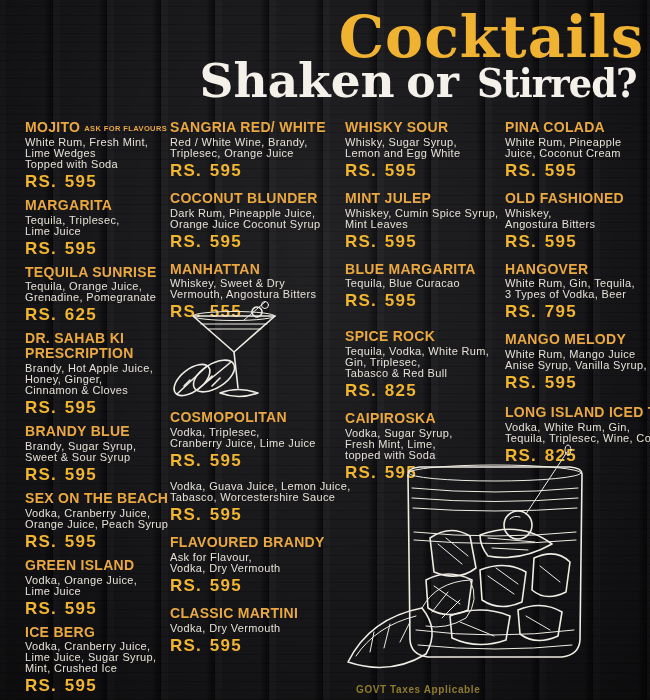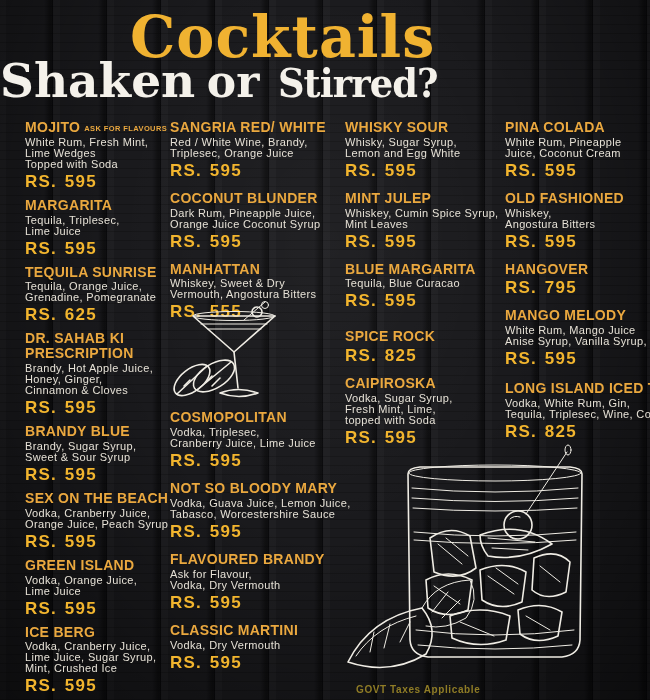--- a/index.html
+++ b/index.html
@@ -11,21 +11,21 @@
       repeating-linear-gradient(0deg, rgba(0,0,0,0.20) 0 1px, rgba(0,0,0,0) 1px 9px),
       repeating-linear-gradient(90deg,
         rgba(255,255,255,0.022) 0 6px,
         rgba(255,255,255,0.0) 6px 44px,
         rgba(0,0,0,0.45) 50px 52px,
         rgba(8,8,10,0.9) 52px 53px,
         rgba(255,255,255,0.018) 53px 54px),
       #1a1a1d;
   }
   
-  .hdr{position:absolute;top:8px;left:0;width:644px;text-align:left;}
+  .hdr{position:absolute;top:8px;left:0;width:644px;text-align:right;}
   .hdr .title{
     font-family:"DejaVu Serif","Liberation Serif",serif;font-weight:bold;
     font-size:57px;line-height:1;color:#f0b231;margin:0 0 0 130px;
     letter-spacing:1px;
   }
   .hdr .subtitle{
     font-family:"DejaVu Serif","Liberation Serif",serif;font-weight:bold;
     color:#f4f1ea;margin-top:-12px;white-space:nowrap;
   }
   .hdr .w1{font-size:47px;letter-spacing:0px;}
@@ -167,21 +167,20 @@
   </article>
 
   <article class="item">
     <h3 class="item-name"><span class="nm">COSMOPOLITAN</span></h3>
     <p class="item-desc">Vodka, Triplesec,
 Cranberry Juice, Lime Juice</p>
     <div class="item-price">RS. 595</div>
   </article>
 
   <article class="item">
-    <h3 class="item-name"><span class="nm">NOT SO BLOODY MARY</span></h3>
     <p class="item-desc">Vodka, Guava Juice, Lemon Juice,
 Tabasco, Worcestershire Sauce</p>
     <div class="item-price">RS. 595</div>
   </article>
 
   <article class="item">
     <h3 class="item-name"><span class="nm">FLAVOURED BRANDY</span></h3>
     <p class="item-desc">Ask for Flavour,
 Vodka, Dry Vermouth</p>
     <div class="item-price">RS. 595</div>
@@ -209,20 +208,23 @@
   </article>
 
   <article class="item">
     <h3 class="item-name"><span class="nm">BLUE MARGARITA</span></h3>
     <p class="item-desc">Tequila, Blue Curacao</p>
     <div class="item-price">RS. 595</div>
   </article>
 
   <article class="item">
     <h3 class="item-name"><span class="nm">SPICE ROCK</span></h3>
+    <p class="item-desc">Tequila, Vodka, White Rum,
+Gin, Triplesec,
+Tabasco &amp; Red Bull</p>
     <div class="item-price">RS. 825</div>
   </article>
 
   <article class="item">
     <h3 class="item-name"><span class="nm">CAIPIROSKA</span></h3>
     <p class="item-desc">Vodka, Sugar Syrup,
 Fresh Mint, Lime,
 topped with Soda</p>
     <div class="item-price">RS. 595</div>
   </article>
@@ -237,20 +239,22 @@
 
   <article class="item">
     <h3 class="item-name"><span class="nm">OLD FASHIONED</span></h3>
     <p class="item-desc">Whiskey,
 Angostura Bitters</p>
     <div class="item-price">RS. 595</div>
   </article>
 
   <article class="item">
     <h3 class="item-name"><span class="nm">HANGOVER</span></h3>
+    <p class="item-desc">White Rum, Gin, Tequila,
+3 Types of Vodka, Beer</p>
     <div class="item-price">RS. 795</div>
   </article>
 
   <article class="item">
     <h3 class="item-name"><span class="nm">MANGO MELODY</span></h3>
     <p class="item-desc">White Rum, Mango Juice
 Anise Syrup, Vanilla Syrup,</p>
     <div class="item-price">RS. 595</div>
   </article>
 

